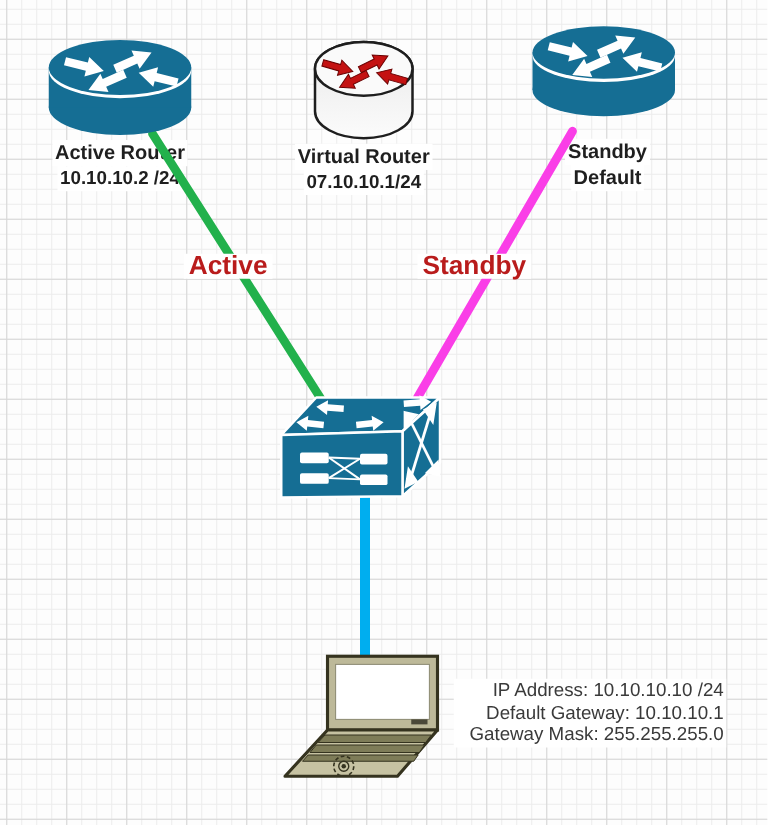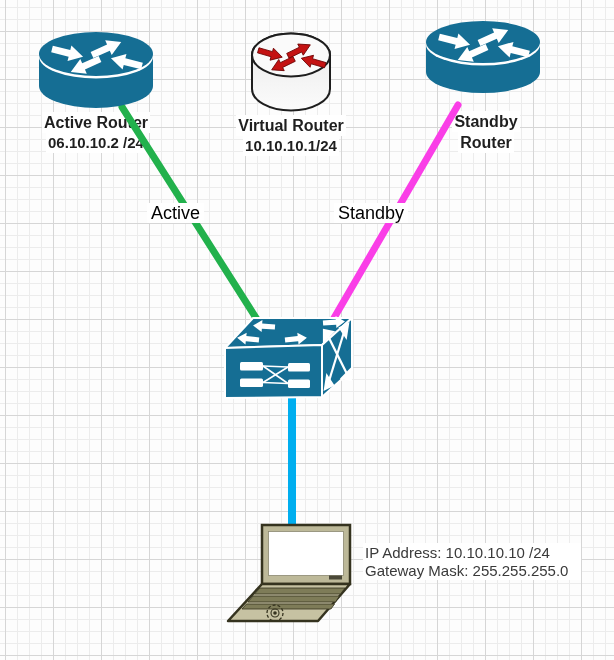--- a/index.html
+++ b/index.html
@@ -27,56 +27,56 @@
   .node-label .line{
     display:inline-block;
     background:#ffffff;
     padding:0 2px;
   }
   .name-line{font-size:16px;line-height:21px;}
   .ip-line{font-size:15px;line-height:20px;}
   .links-layer{z-index:2;left:0;top:0;}
   .edge-label{
     z-index:3;
-    font-size:18px;
-    font-weight:normal;
-    color:#000000;
+    font-size:21px;
+    font-weight:bold;
+    color:#b91c1c;
     background:#ffffff;
     padding:1px 4px;
     line-height:18px;
   }
   .icon{z-index:4;}
   .info-block{
     z-index:3;
     font-size:15px;
     line-height:17.5px;
     color:#3a3a3a;
     background:#ffffff;
-    text-align:left;
+    text-align:right;
     padding:1px 2px;
   }
 </style>
 </head>
 <body>
 
 <div class="canvas">
 
   <div class="abs node-label" style="left:16px;top:112px;width:160px;">
     <span class="line name-line">Active Router</span><br>
-    <span class="line ip-line">06.10.10.2 /24</span>
+    <span class="line ip-line">10.10.10.2 /24</span>
   </div>
 
   <div class="abs node-label" style="left:211px;top:115px;width:160px;">
     <span class="line name-line">Virtual Router</span><br>
-    <span class="line ip-line">10.10.10.1/24</span>
+    <span class="line ip-line">07.10.10.1/24</span>
   </div>
 
   <div class="abs node-label" style="left:406px;top:111px;width:160px;">
     <span class="line name-line">Standby</span><br>
-    <span class="line name-line">Router</span><br>
+    <span class="line name-line">Default</span><br>
   </div>
 
   <svg class="abs links-layer" width="614" height="660" viewBox="0 0 614 660">
     <line x1="122" y1="107" x2="258" y2="321" stroke="#22B14C" stroke-width="7" stroke-linecap="round"></line>
     <line x1="458" y1="105" x2="334" y2="318" stroke="#FA3EE7" stroke-width="7" stroke-linecap="round"></line>
     <line x1="292" y1="394" x2="292" y2="528" stroke="#00AEEF" stroke-width="8" stroke-linecap="butt"></line>
   </svg>
 
   <div class="abs edge-label" style="left:147px;top:203px;">Active</div>
   <div class="abs edge-label" style="left:334px;top:203px;">Standby</div>
@@ -192,16 +192,17 @@
       <g>
         <circle cx="77" cy="95" r="8" fill="none" stroke="#35331f" stroke-width="1.3" stroke-dasharray="3 2"></circle>
         <circle cx="77" cy="95" r="4" fill="none" stroke="#35331f" stroke-width="1.1"></circle>
         <circle cx="77" cy="95" r="1.8" fill="#35331f"></circle>
       </g>
     </g>
   </svg>
 
   <div class="abs info-block" style="left:363px;top:543px;width:214px;">
     <div>IP Address: 10.10.10.10 /24</div>
+    <div>Default Gateway: 10.10.10.1</div>
     <div>Gateway Mask: 255.255.255.0</div>
   </div>
 
 </div>
 
 </body></html>

